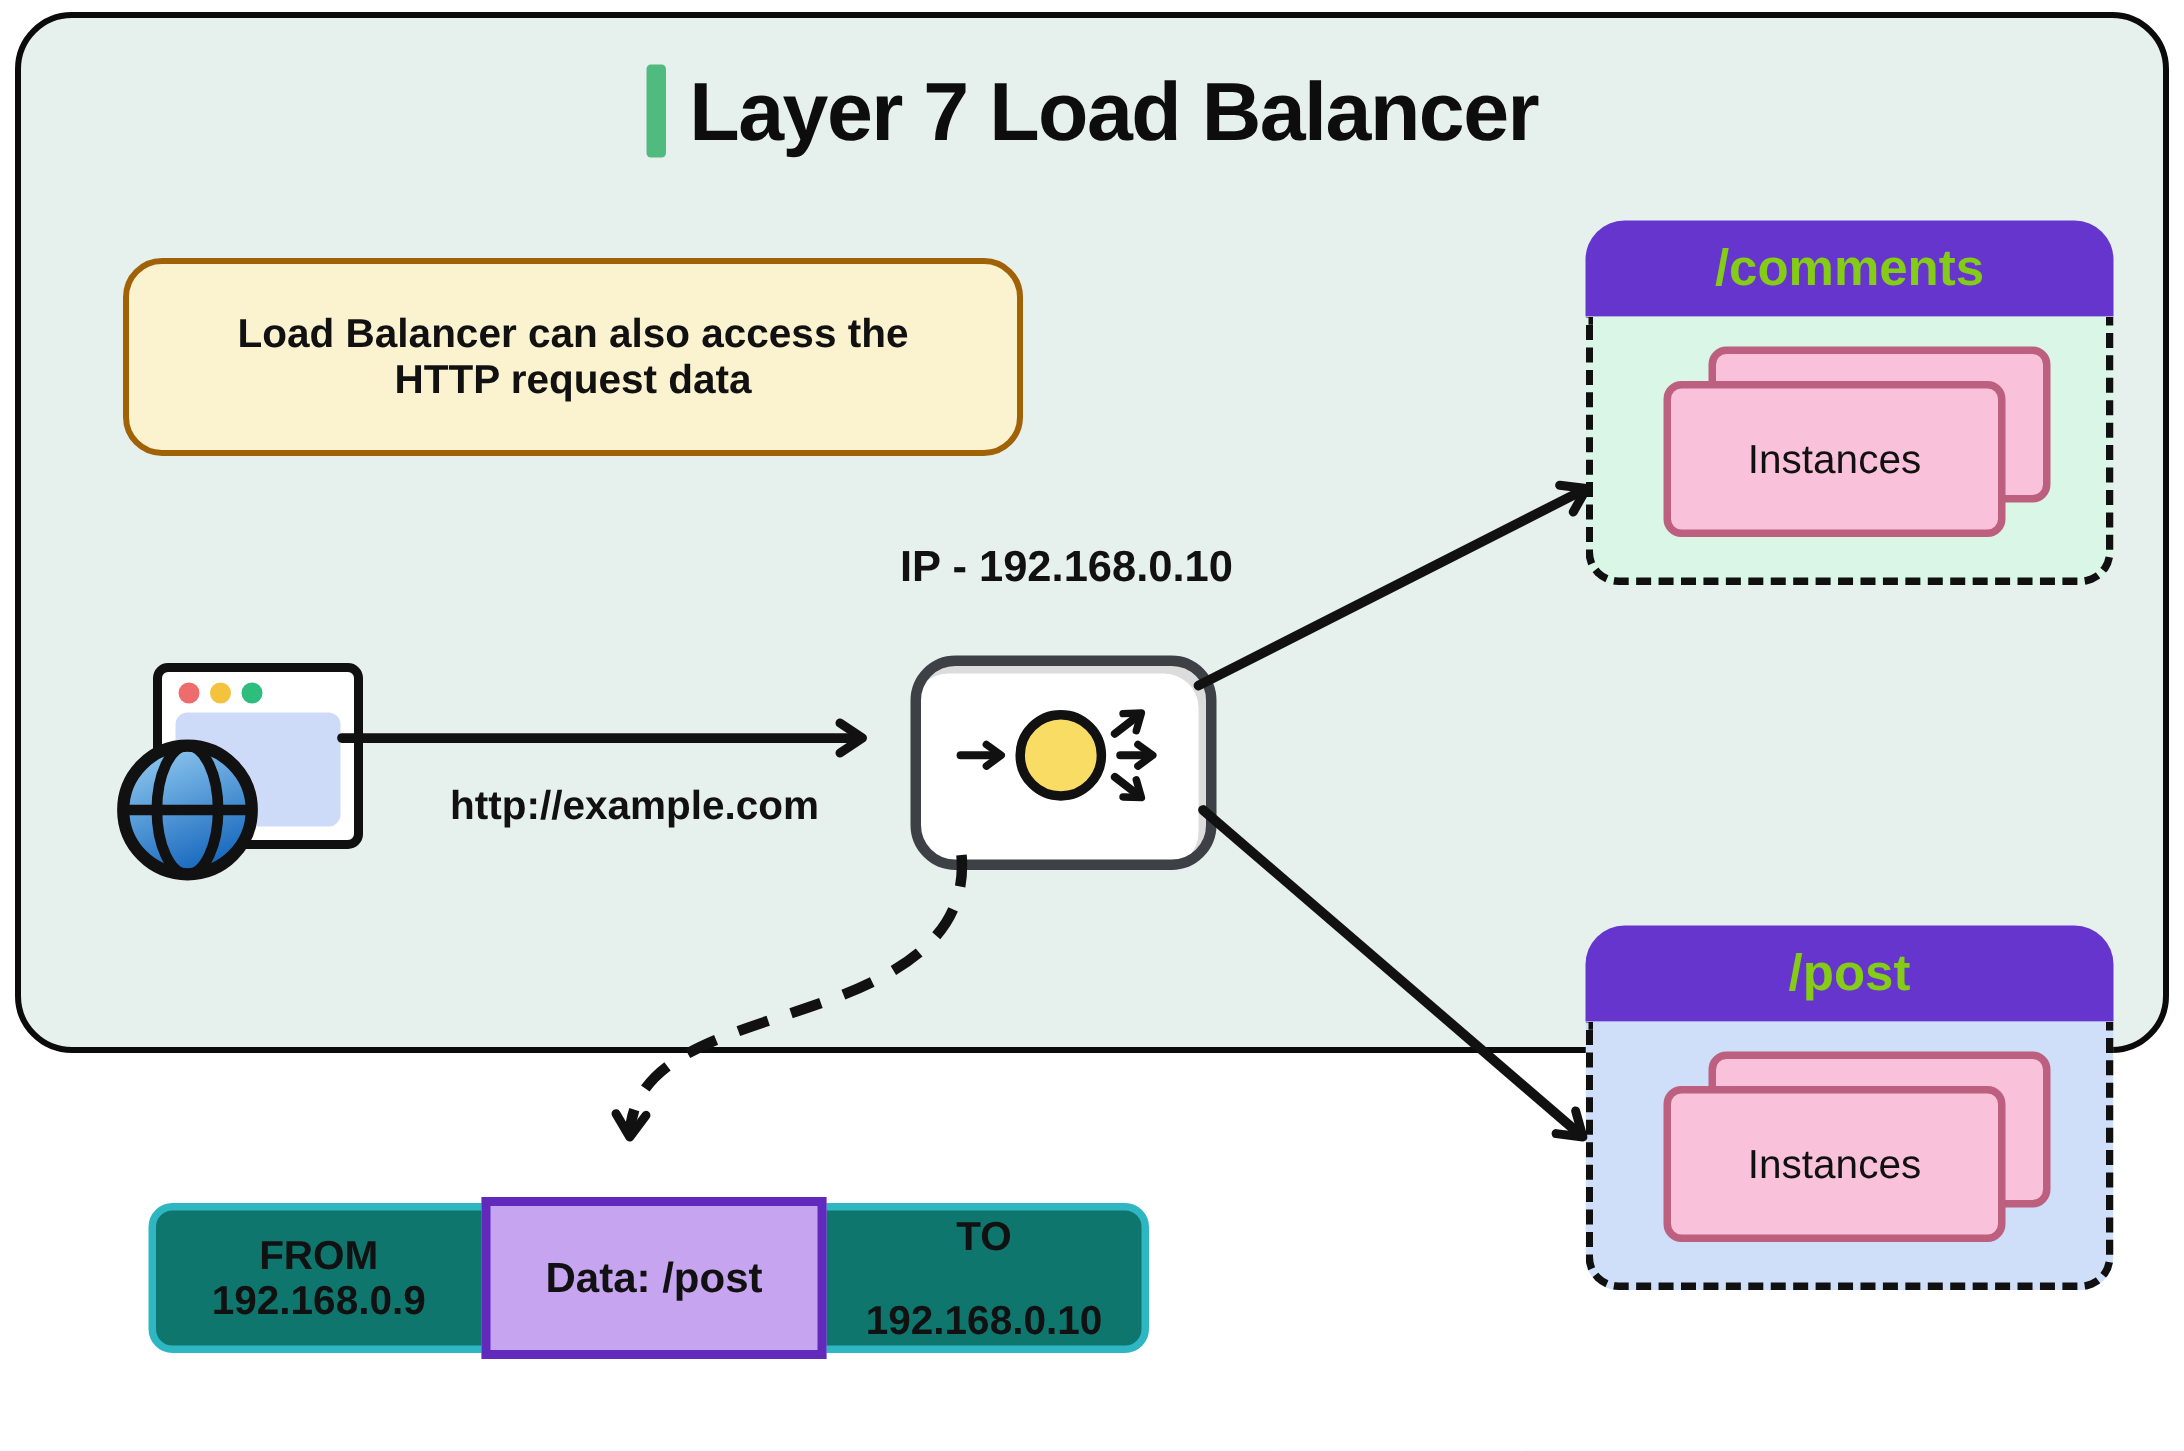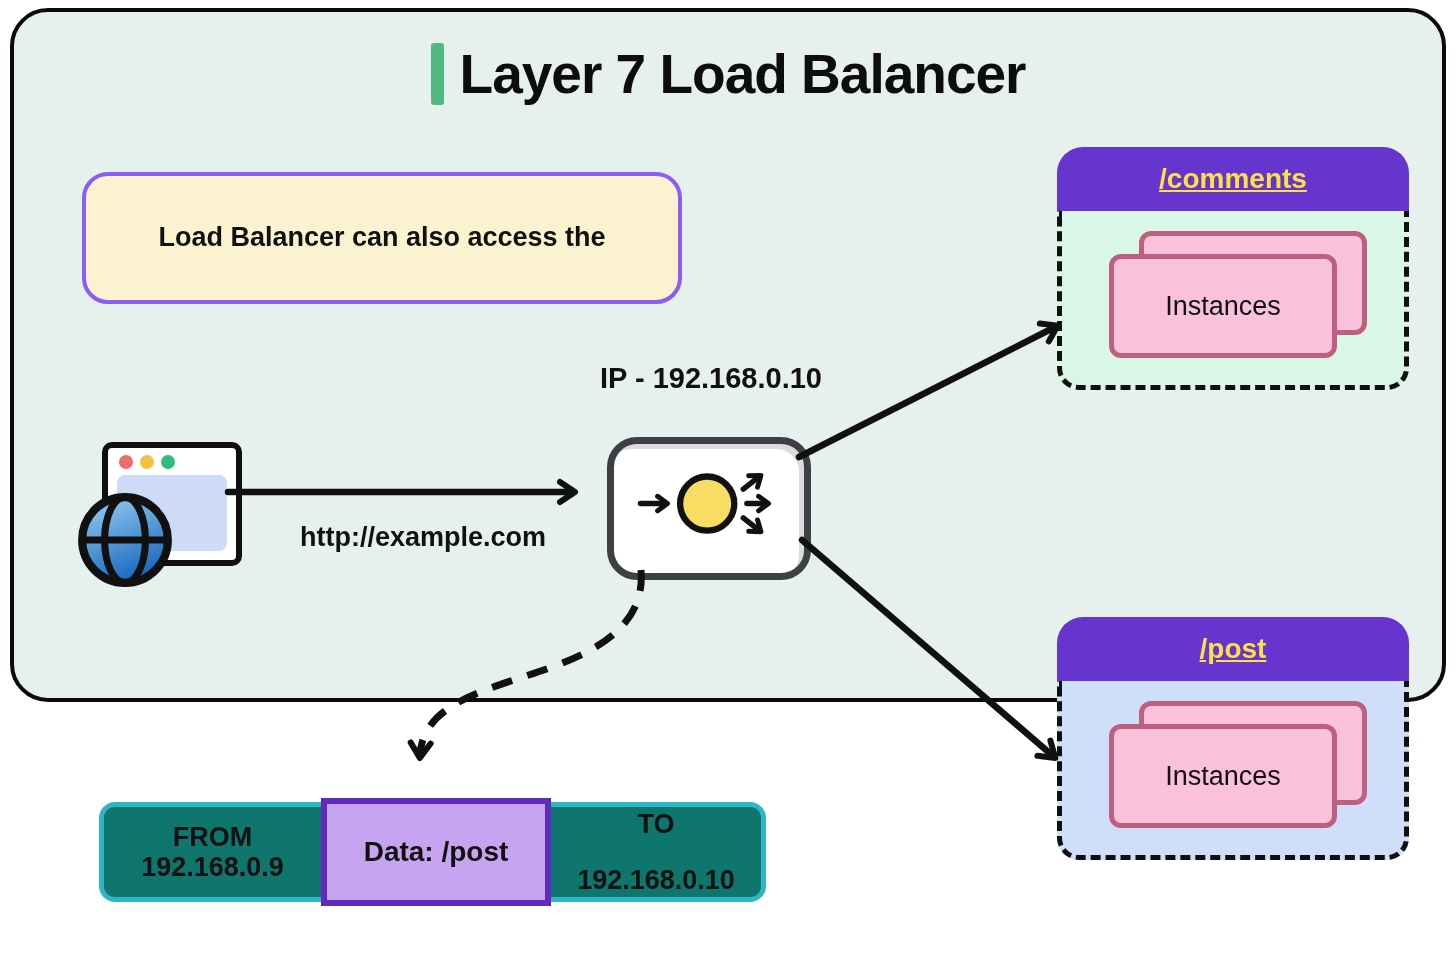--- a/index.html
+++ b/index.html
@@ -7,21 +7,21 @@
   .canvas{position:absolute;left:10px;top:8px;width:1436px;height:694px;box-sizing:border-box;
           background:#e6f0ec;border:4px solid #0b0b0b;border-radius:38px;}
 
   
   .title-row{position:absolute;left:0;top:30px;width:100%;display:flex;justify-content:center;align-items:center;gap:16px;}
   .accent-bar{width:13px;height:62px;background:#50ba7f;border-radius:3px;}
   .page-title{margin:0;font-size:55px;font-weight:800;letter-spacing:-1px;color:#0d0d0d;}
 
   
   .note{position:absolute;left:68px;top:160px;width:600px;height:132px;box-sizing:border-box;
-        background:#fbf3d0;border:4px solid #8b5cf6;border-radius:26px;
+        background:#fbf3d0;border:4px solid #a16207;border-radius:26px;
         display:flex;flex-direction:column;justify-content:center;align-items:center;
         font-size:27px;font-weight:700;line-height:1.15;text-align:center;}
 
   
   .browser{position:absolute;left:88px;top:430px;width:140px;height:124px;box-sizing:border-box;
            background:#fff;border:6px solid #101010;border-radius:10px;}
   .dots{position:absolute;left:11px;top:7px;display:flex;gap:7px;}
   .dot{width:14px;height:14px;border-radius:50%;}
   .dot.red{background:#ee6c6e;} .dot.yellow{background:#f3c33e;} .dot.green{background:#2dbd7d;}
   .browser-content{position:absolute;left:9px;right:9px;top:27px;bottom:9px;background:#cedbf8;border-radius:8px;}
@@ -37,21 +37,21 @@
   .lb-box{position:absolute;left:593px;top:425px;width:204px;height:143px;box-sizing:border-box;
           background:#ffffff;border:7px solid #3d4145;border-radius:30px;
           box-shadow:inset -5px 5px 0 #dcdcdc;}
   .lb-box svg{position:absolute;left:0;top:0;width:100%;height:100%;}
 
   
   .route-box{position:absolute;width:352px;}
   .route-box.comments{left:1043px;top:135px;}
   .route-box.post{left:1043px;top:605px;}
   .route-header{height:64px;box-sizing:border-box;background:#6635cd;border-radius:26px 26px 0 0;
-                color:#fde047;font-size:28px;font-weight:700;display:flex;align-items:center;justify-content:center;text-decoration:underline;}
+                color:#84cc16;font-size:34px;font-weight:700;display:flex;align-items:center;justify-content:center;}
   .route-body{position:relative;height:179px;box-sizing:border-box;
               border:5px dashed #101010;border-top:none;border-radius:0 0 22px 22px;}
   .route-body.comments-body{background:#d9f6e6;}
   .route-body.post-body{background:#cfdef9;}
   .card{position:absolute;width:228px;height:104px;box-sizing:border-box;
         background:#fac2da;border:5px solid #bd5f7f;border-radius:12px;}
   .card.back{left:77px;top:20px;}
   .card.front{left:47px;top:43px;display:flex;align-items:center;justify-content:center;
               font-size:27px;font-weight:500;}
 
@@ -74,20 +74,21 @@
 
 <div class="canvas">
 
   <div class="title-row">
     <span class="accent-bar"></span>
     <h1 class="page-title">Layer 7 Load Balancer</h1>
   </div>
 
   <div class="note">
     <div>Load Balancer can also access the</div>
+    <div>HTTP request data</div>
   </div>
 
   <div class="browser">
     <div class="dots">
       <span class="dot red"></span>
       <span class="dot yellow"></span>
       <span class="dot green"></span>
     </div>
     <div class="browser-content"></div>
   </div>

